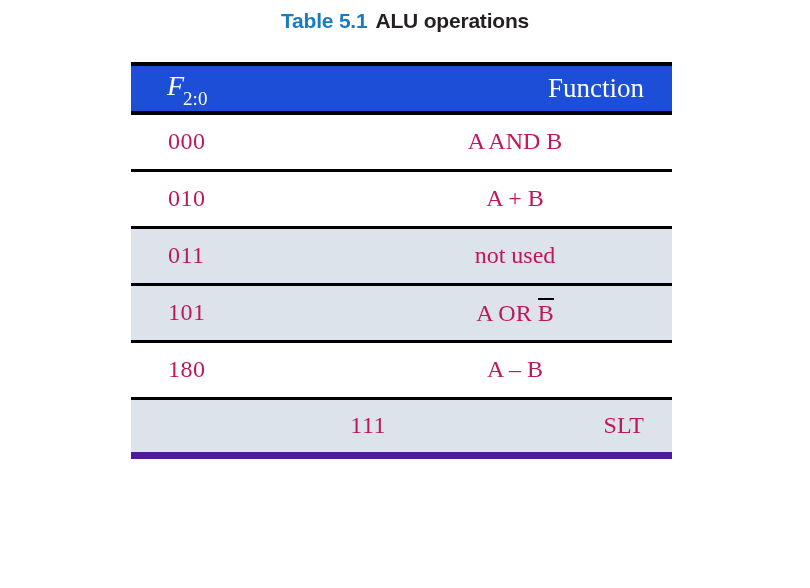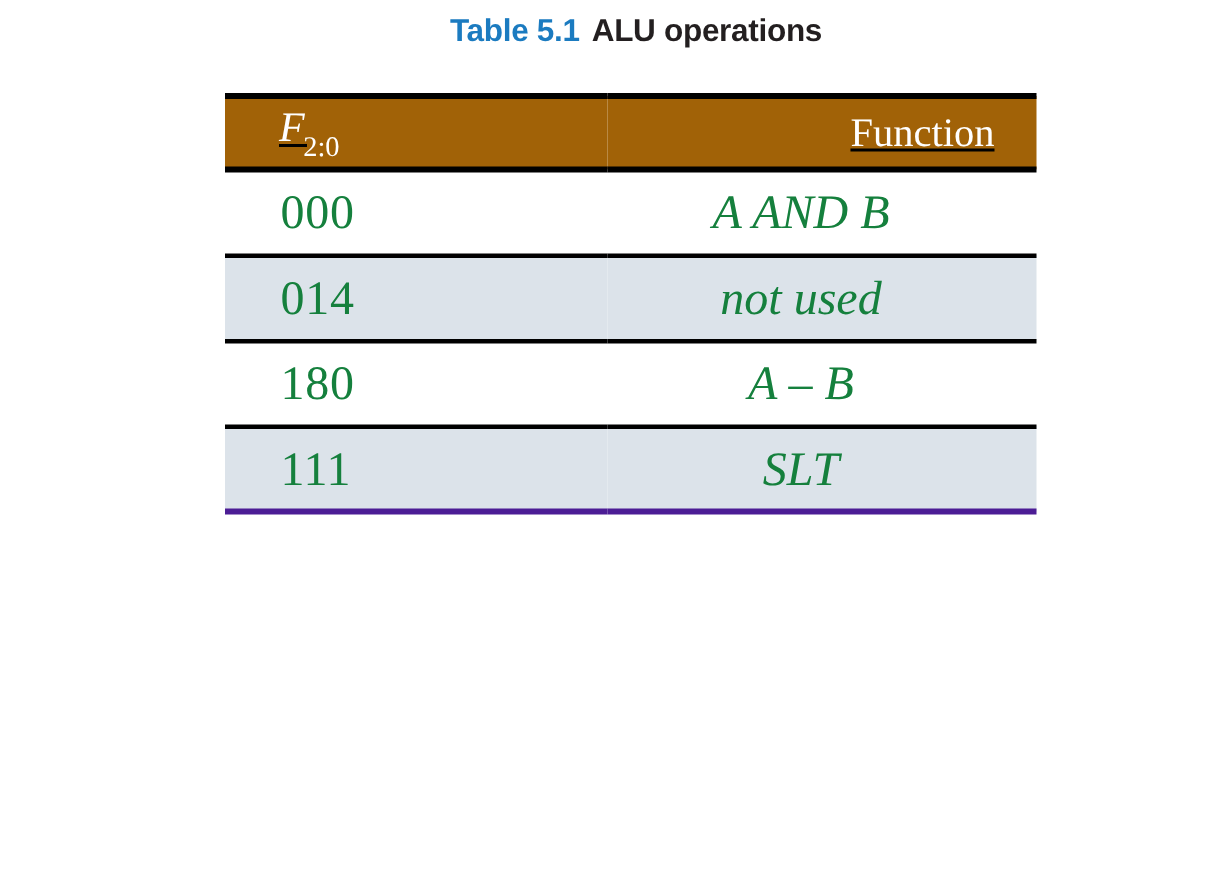--- a/index.html
+++ b/index.html
@@ -11,21 +11,20 @@
     height: 588px;
     background: #ffffff;
     font-family: "Liberation Serif", "DejaVu Serif", serif;
     overflow: hidden;
   }
 
   #table-figure {
     position: relative;
     width: 706px;
     height: 588px;
-    margin-left: 19px;
   }
 
   
   .caption {
     position: absolute;
     left: 0;
     top: 9px;
     width: 810px;
     text-align: center;
     font-family: "Liberation Sans", "DejaVu Sans", sans-serif;
@@ -54,22 +53,21 @@
     width: 541px;
     border-collapse: collapse;
     table-layout: fixed;
   }
 
   table.alu-table col.col-f    { width: 255px; }
   table.alu-table col.col-func { width: 286px; }
 
   
   thead tr.header-row {
-    background: #a16207;
-    text-decoration: underline;
+    background: #1d4ed8;
   }
   thead tr.header-row th {
     padding: 0;
     height: 45px;
     vertical-align: middle;
     color: #ffffff;
     font-weight: normal;
     font-size: 27px;
     border-top: 4px solid #000000;
     border-bottom: 4px solid #000000;
@@ -100,37 +98,37 @@
     height: 57px;
   }
   tbody tr.data-row.shaded {
     background: #dce3ea;
   }
   tbody tr.data-row.plain {
     background: #ffffff;
   }
   tbody tr.data-row td {
     padding: 0;
-    font-size: 32px;
-    color: #15803d;
+    font-size: 24px;
+    color: #be185d;
     vertical-align: middle;
     border-bottom: 3px solid #000000;
   }
   tbody tr.data-row:last-child td {
-    border-bottom: 4px solid #4c1d95;
+    border-bottom: 7px solid #4c1d95;
+    text-align: right;
   }
   td.cell-code {
     text-align: left;
     padding-left: 37px !important;
     letter-spacing: 0.5px;
   }
   td.cell-func {
     text-align: center;
     padding-right: 28px !important;
-    font-style: italic;
   }
 
   
   .ovl {
     border-top: 2px solid #000000;
     padding-top: 1px;
     display: inline-block;
     line-height: 1;
   }
 </style>
@@ -153,23 +151,31 @@
         <tr class="header-row">
           <th class="th-f"><span class="f-italic">F</span><span class="f-sub">2:0</span></th>
           <th class="th-func">Function</th>
         </tr>
       </thead>
       <tbody id="table-body">
           <tr class="data-row plain">
             <td class="cell-code">000</td>
             <td class="cell-func"><span>A AND B</span></td>
           </tr>
+          <tr class="data-row plain">
+            <td class="cell-code">010</td>
+            <td class="cell-func"><span>A + B</span></td>
+          </tr>
           <tr class="data-row shaded">
-            <td class="cell-code">014</td>
+            <td class="cell-code">011</td>
             <td class="cell-func"><span>not used</span></td>
+          </tr>
+          <tr class="data-row shaded">
+            <td class="cell-code">101</td>
+            <td class="cell-func"><span>A OR </span><span class="ovl">B</span></td>
           </tr>
           <tr class="data-row plain">
             <td class="cell-code">180</td>
             <td class="cell-func"><span>A – B</span></td>
           </tr>
           <tr class="data-row shaded">
             <td class="cell-code">111</td>
             <td class="cell-func"><span>SLT</span></td>
           </tr>
         </tbody>

